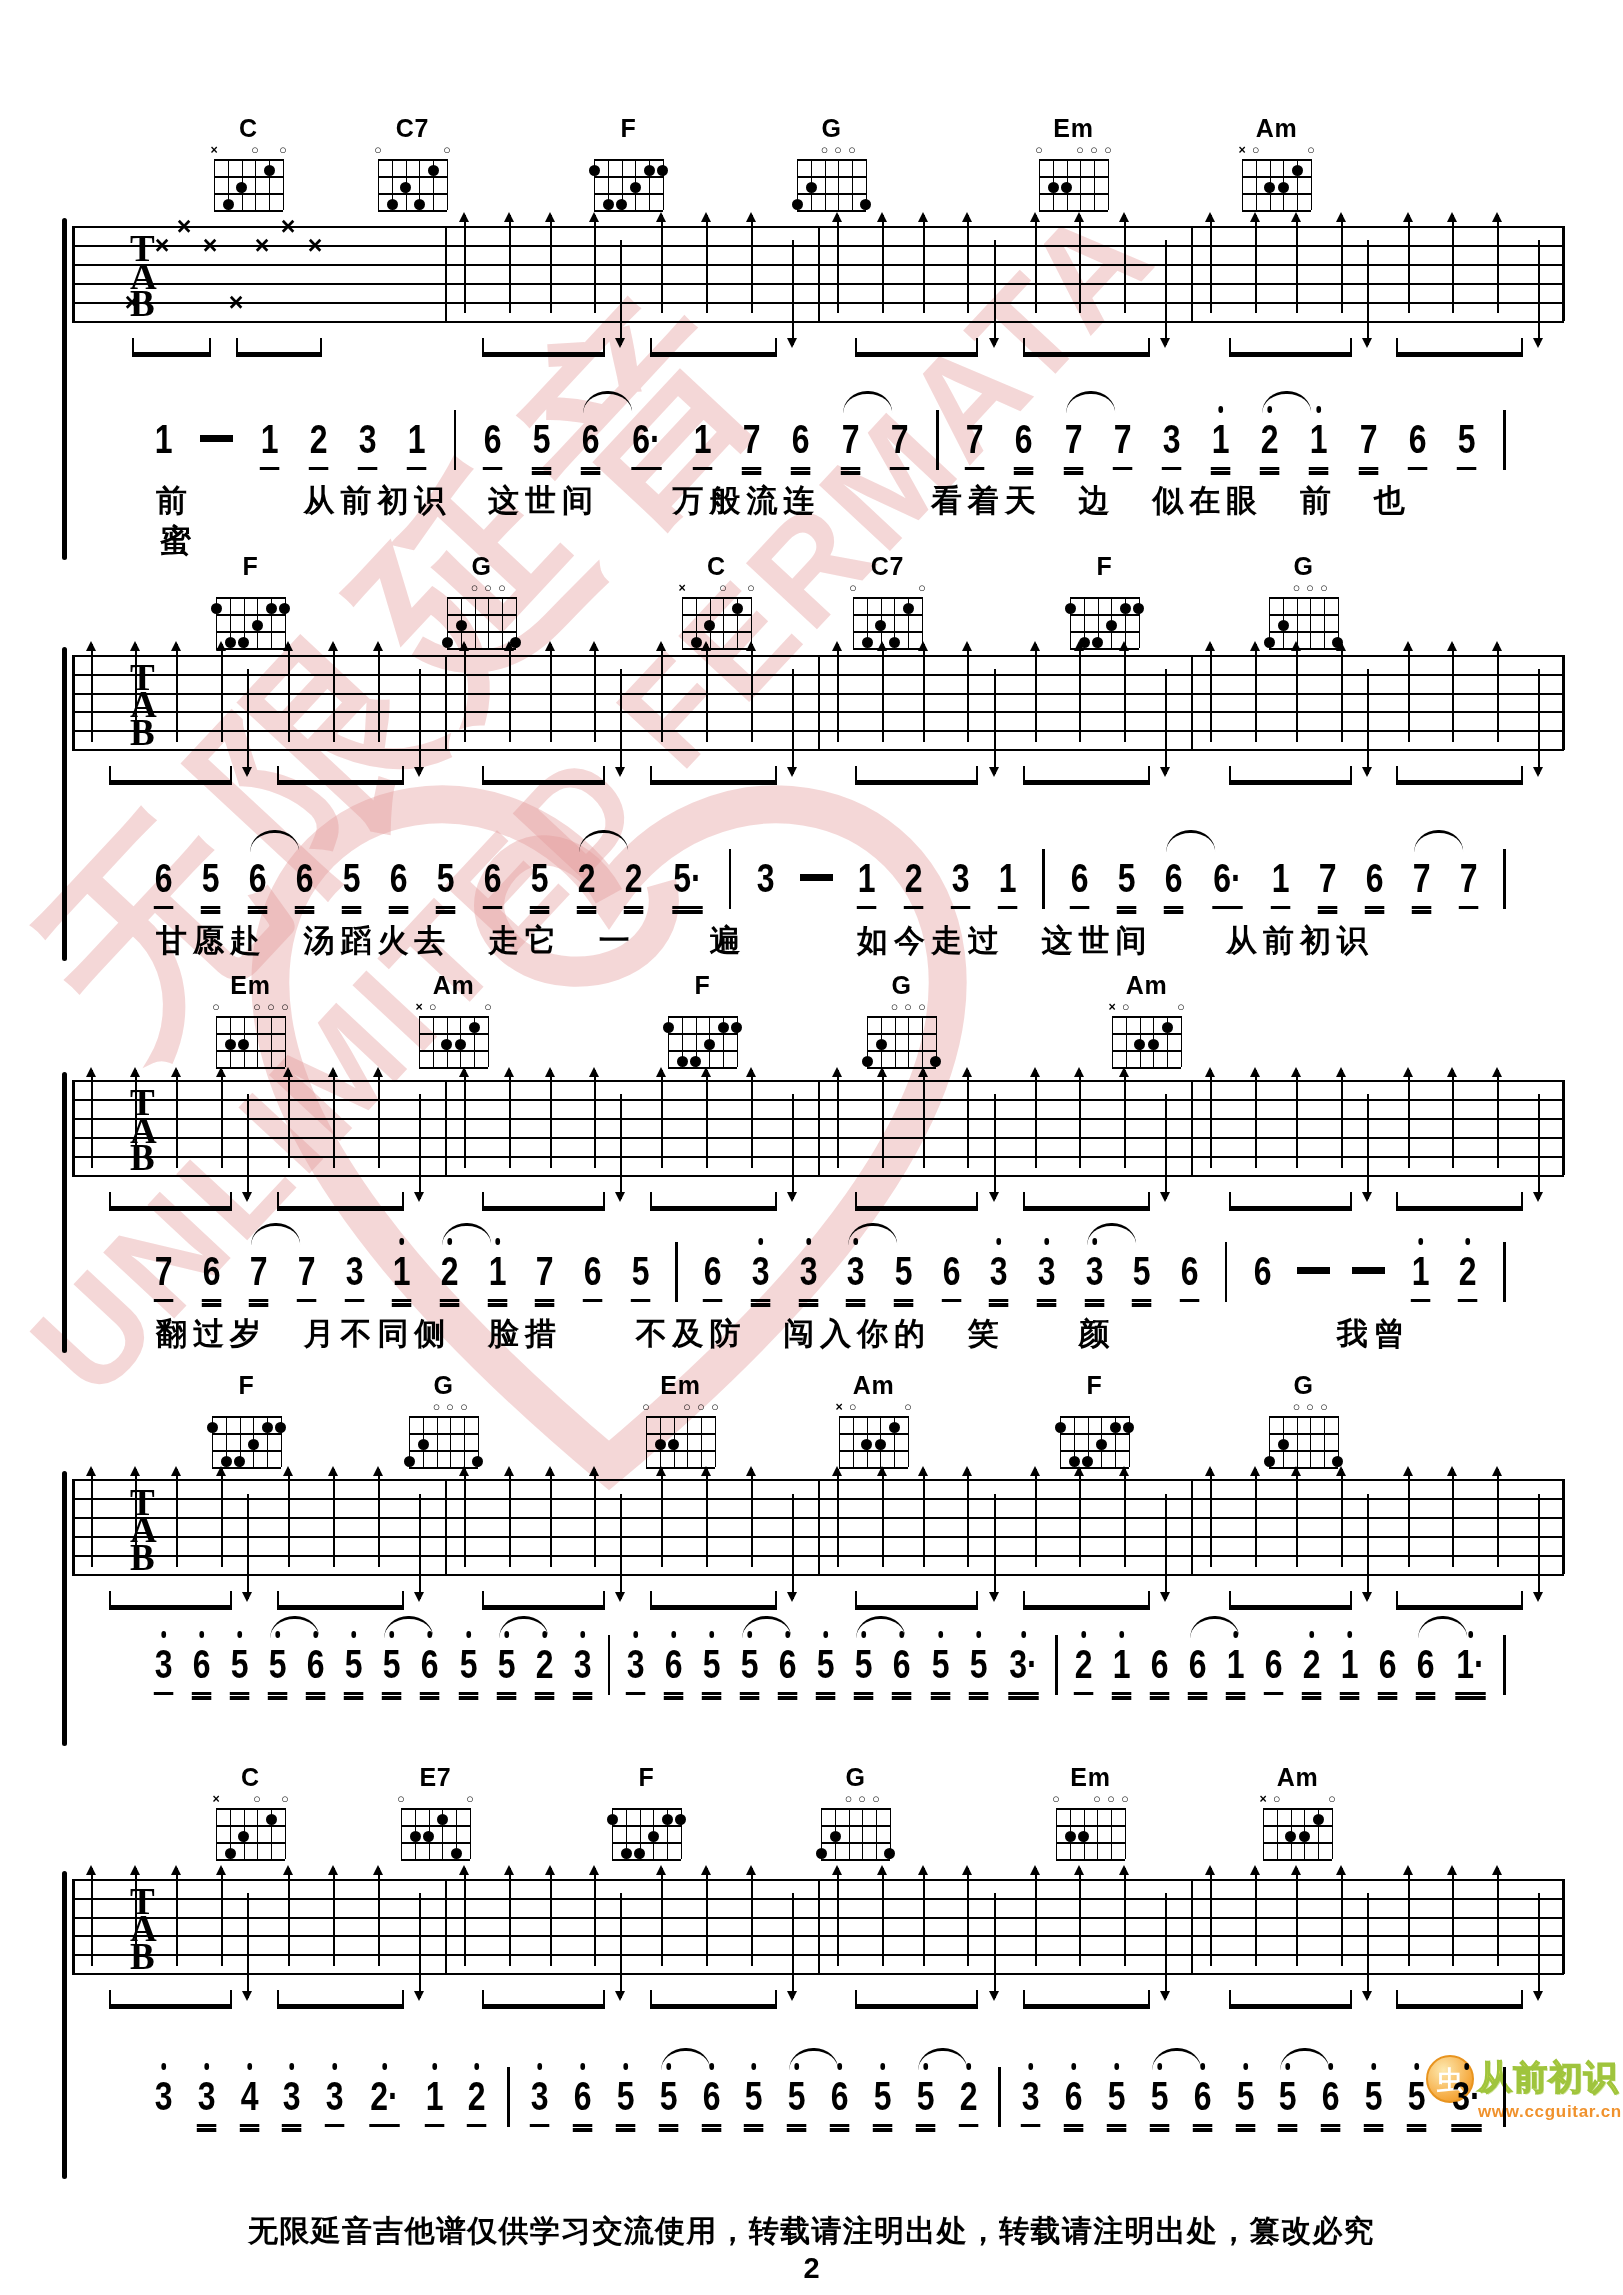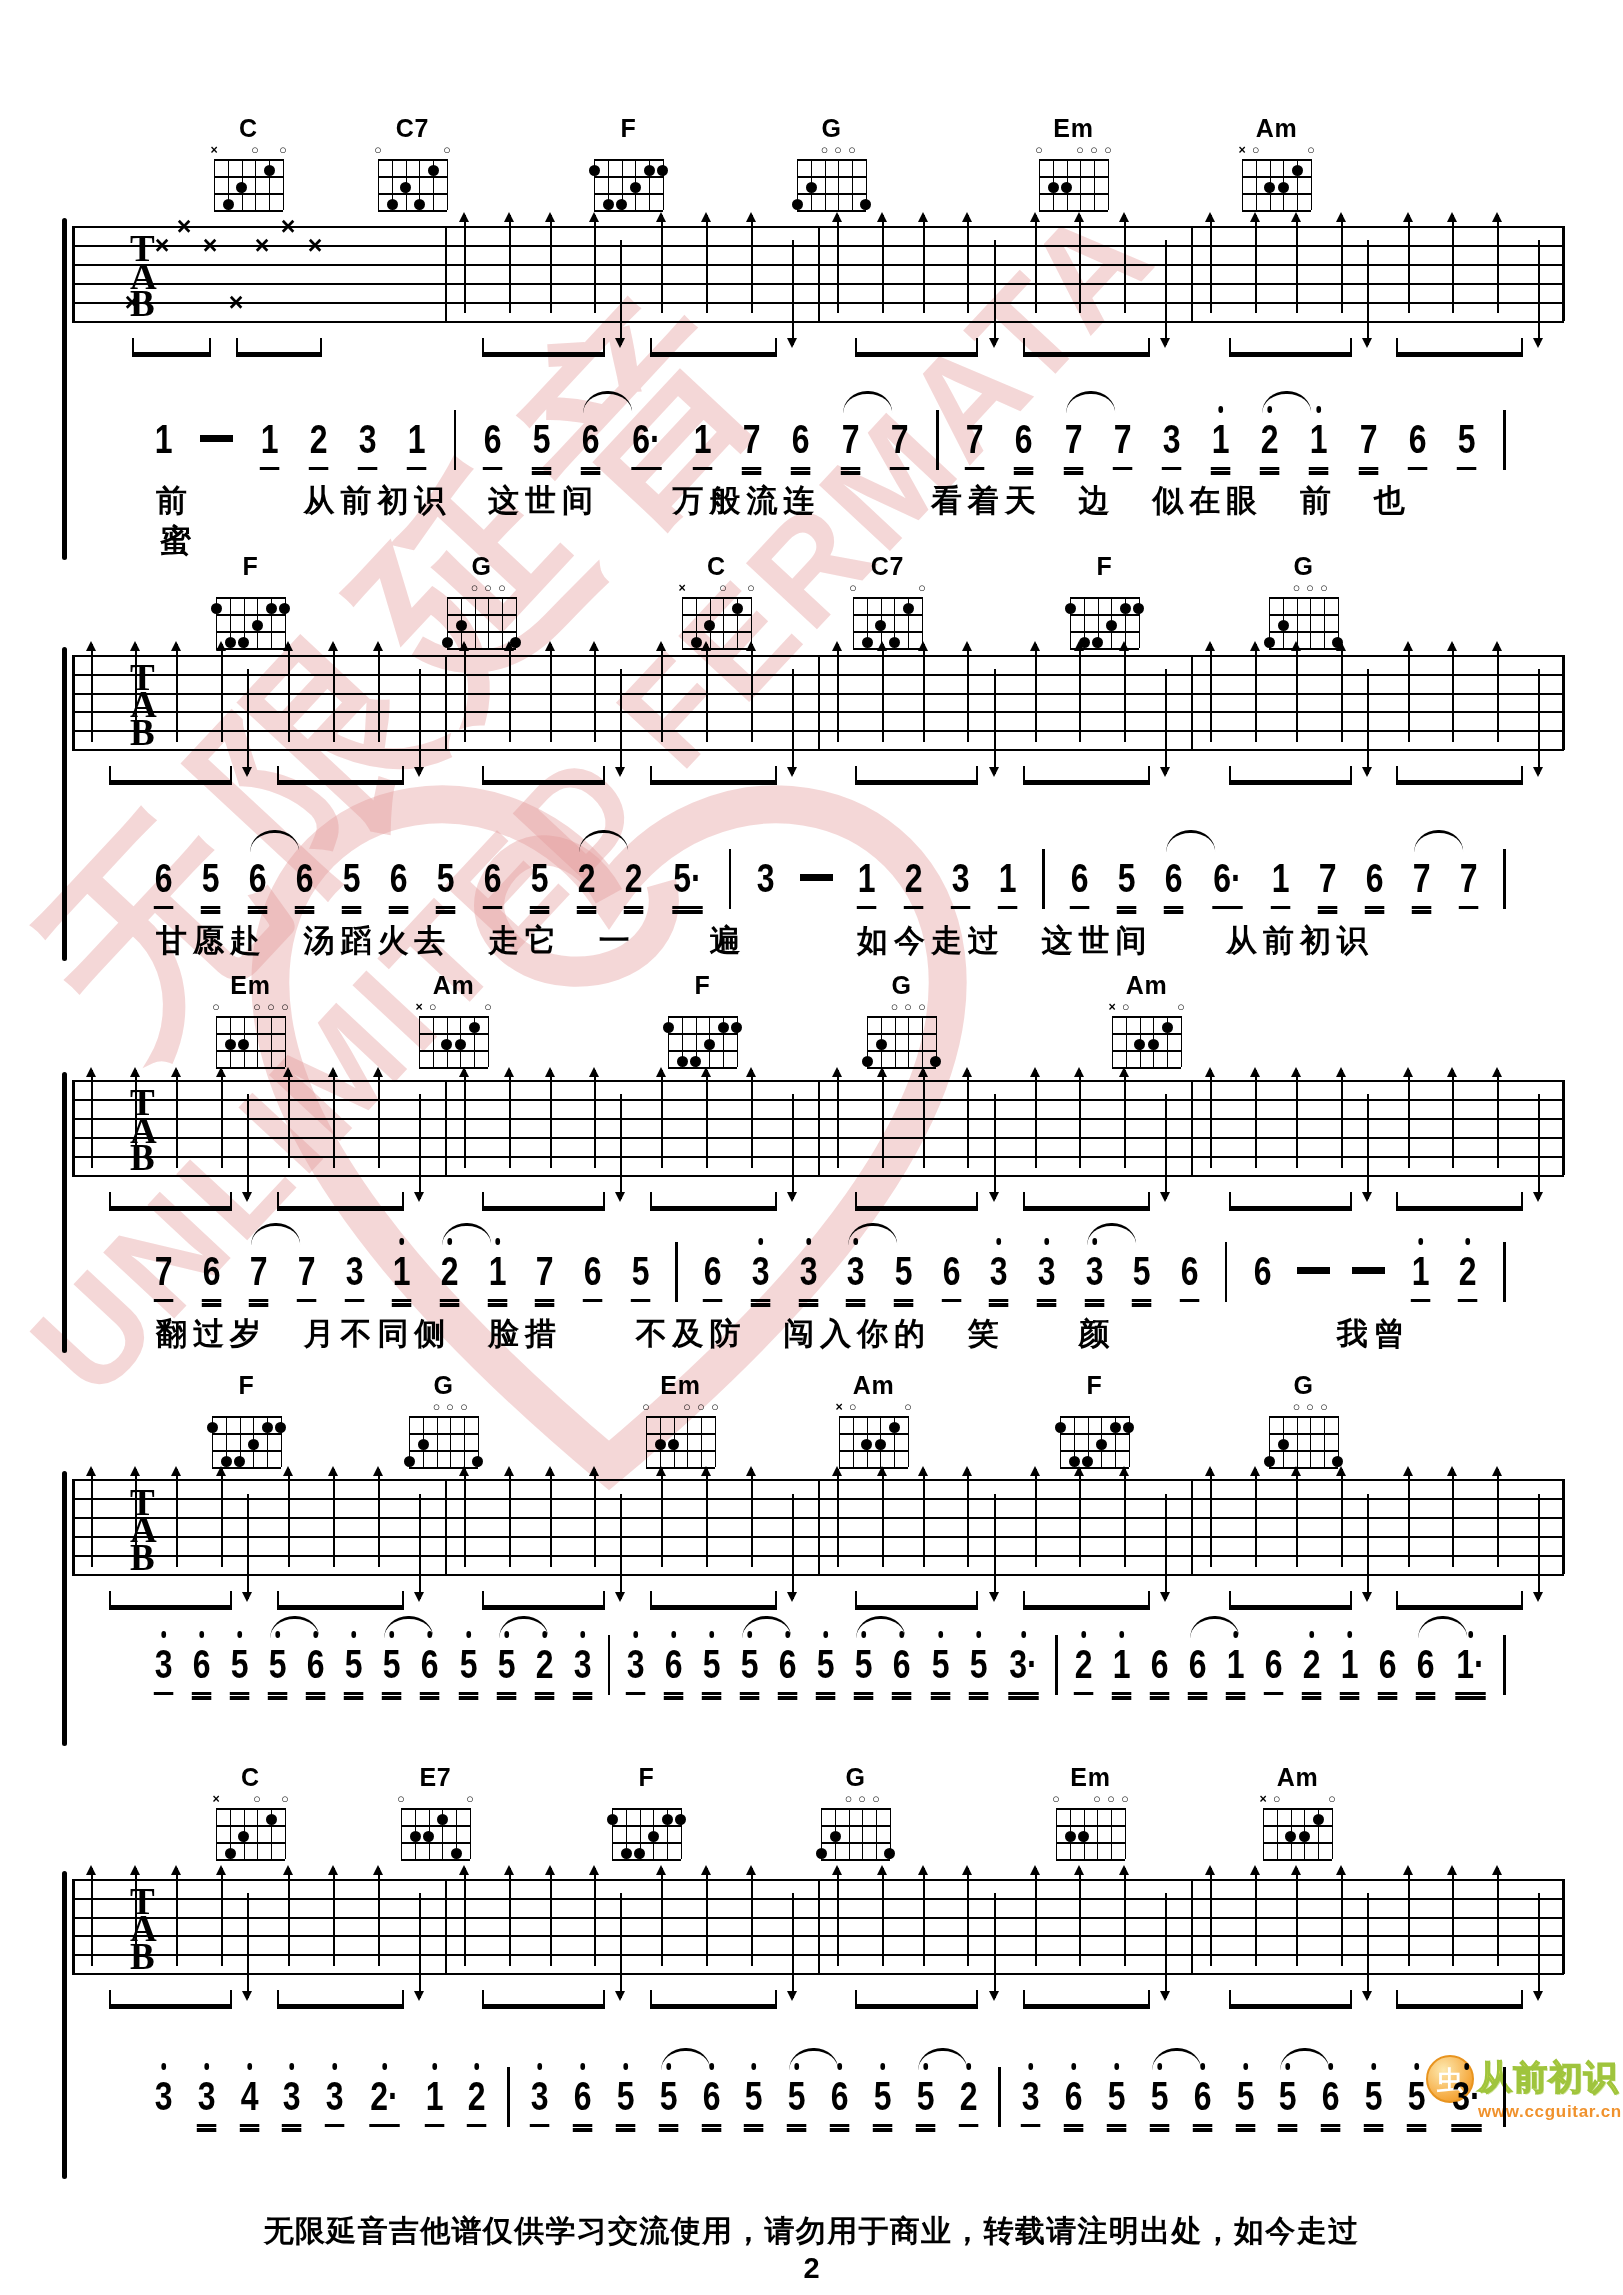--- a/index.html
+++ b/index.html
@@ -1148,21 +1148,21 @@
         <div class="tok u2">5<span class="hidot"></span><span class="tie"></span></div>
         <div class="tok u2">6<span class="hidot"></span></div>
         <div class="tok u2">5<span class="hidot"></span></div>
         <div class="tok u2">5<span class="hidot"></span></div>
         <div class="tok u2">3·<span class="hidot"></span></div>
         <div class="tok bar"></div>
       </div>
       <div class="bracket" style="left: 62px; top: 1871px; height: 308px;"></div>
     </div>
 
-  <div class="footer" style="top:2211px;">无限延音吉他谱仅供学习交流使用，请勿用于商业，转载请注明出处，如今走过</div>
+  <div class="footer" style="top:2211px;">无限延音吉他谱仅供学习交流使用，转载请注明出处，转载请注明出处，篡改必究</div>
   <div class="pagenum" style="top:2252px;">2</div>
 
   <div class="cclogo" style="left:1426px;top:2055px;">
     <div class="ccball">虫</div>
     <div class="cctxt">
       <div class="ccname">从前初识</div>
       <div class="ccurl">www.ccguitar.cn</div>
     </div>
   </div>
 </div>

